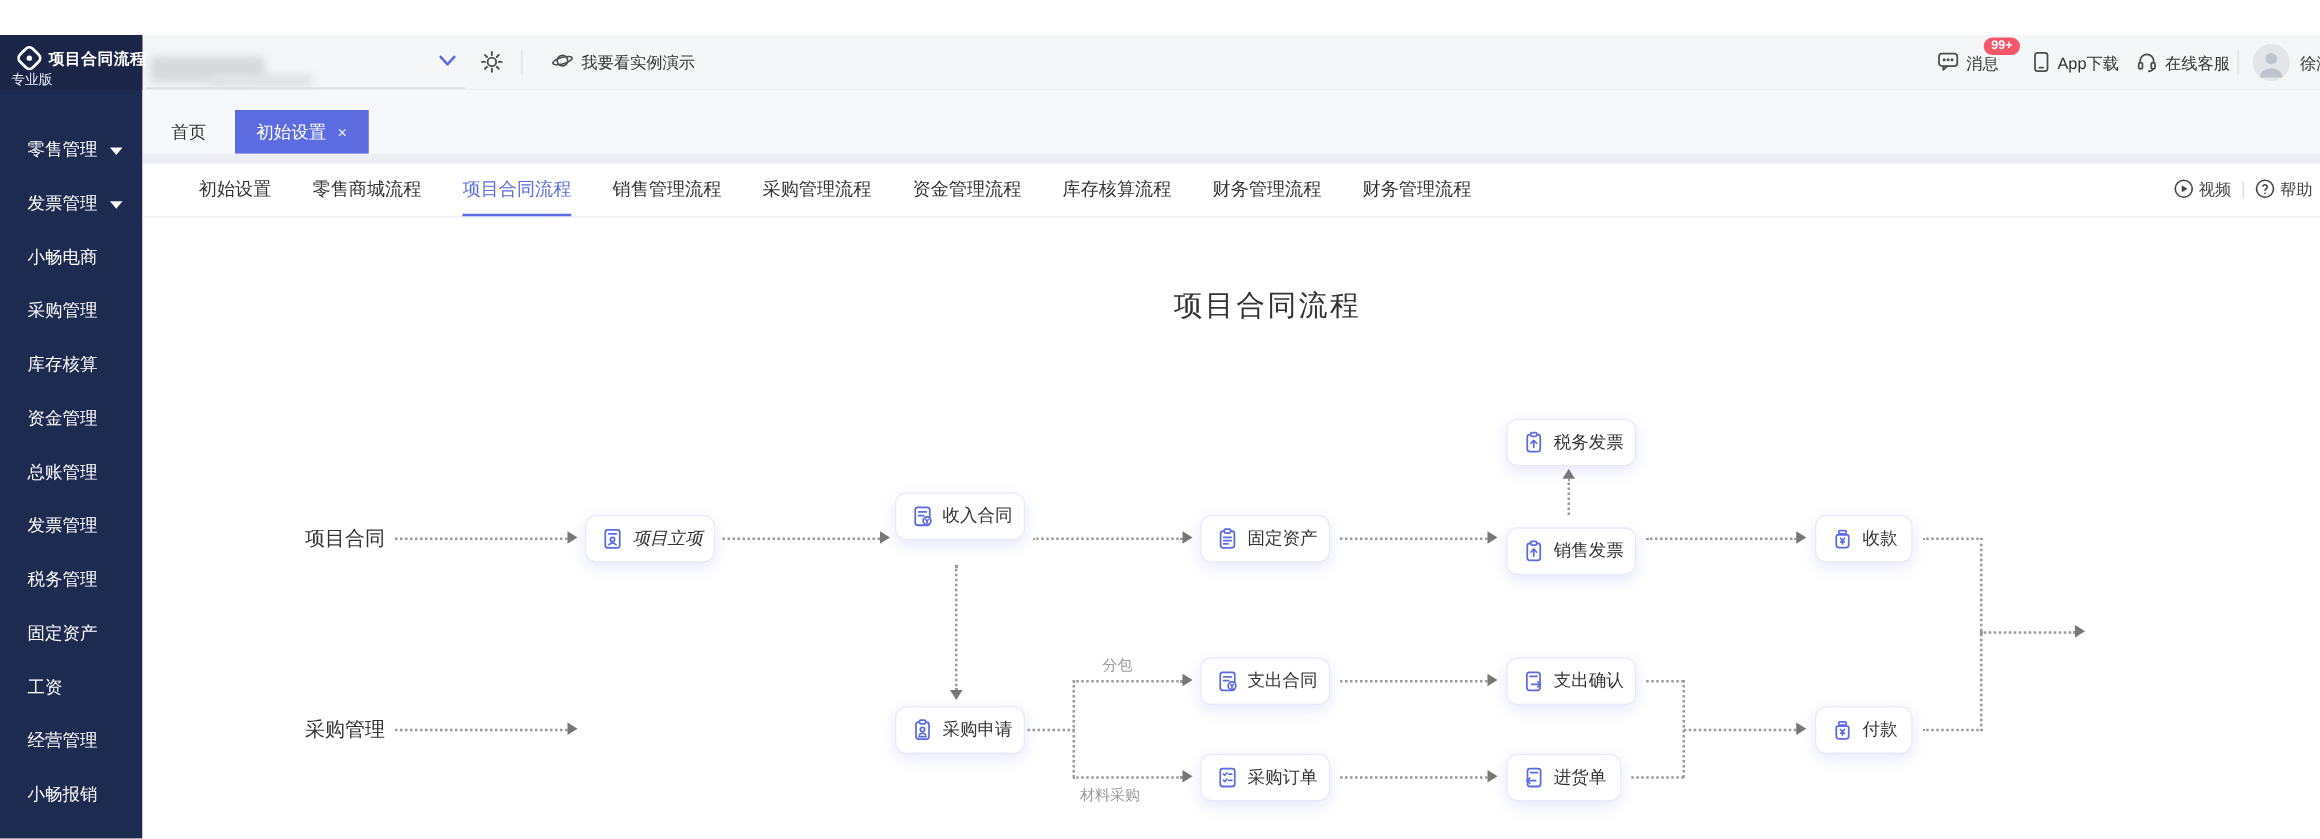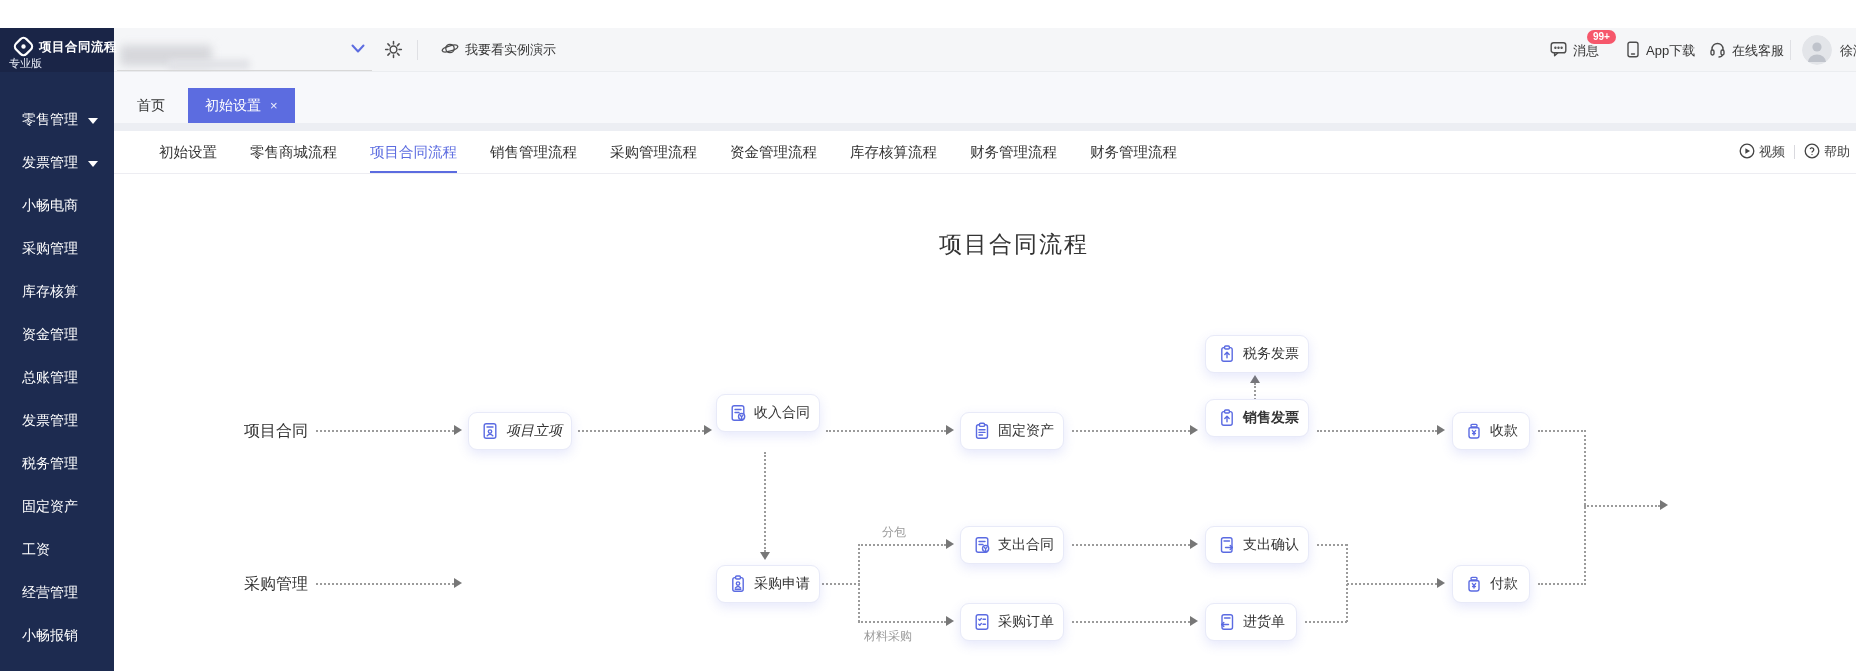--- a/index.html
+++ b/index.html
@@ -328,21 +328,21 @@
       <svg class="nicon" width="20" height="20" viewBox="0 0 20 20" fill="none" stroke="#5b6be2" stroke-width="1.4" stroke-linecap="round" stroke-linejoin="round">
         <rect x="4.5" y="3.8" width="11" height="13.4" rx="2"></rect>
           <rect x="7.5" y="2.2" width="5" height="3.2" rx="1" fill="#fff"></rect>
         <line x1="7" y1="8.8" x2="13" y2="8.8"></line>
           <line x1="7" y1="11.4" x2="13" y2="11.4"></line>
           <line x1="7" y1="14" x2="10.5" y2="14"></line>
       </svg>
       <span>固定资产</span>
     </div>
 
-    <div class="node" style="left:1091px;top:268px;width:104px;font-weight:bold;">
+    <div class="node" style="left:1091px;top:291px;width:104px;">
       <svg class="nicon" width="20" height="20" viewBox="0 0 20 20" fill="none" stroke="#5b6be2" stroke-width="1.4" stroke-linecap="round" stroke-linejoin="round">
         <rect x="4.8" y="3.6" width="10.4" height="13.6" rx="2"></rect>
           <rect x="7.6" y="2" width="4.8" height="3" rx="1" fill="#fff"></rect>
         <line x1="10" y1="13.8" x2="10" y2="8.6"></line>
           <path d="M7.8 10.6 L10 8.3 L12.2 10.6"></path>
       </svg>
       <span>销售发票</span>
     </div>
 
     <div class="node" style="left:1338px;top:281px;width:78px;">

